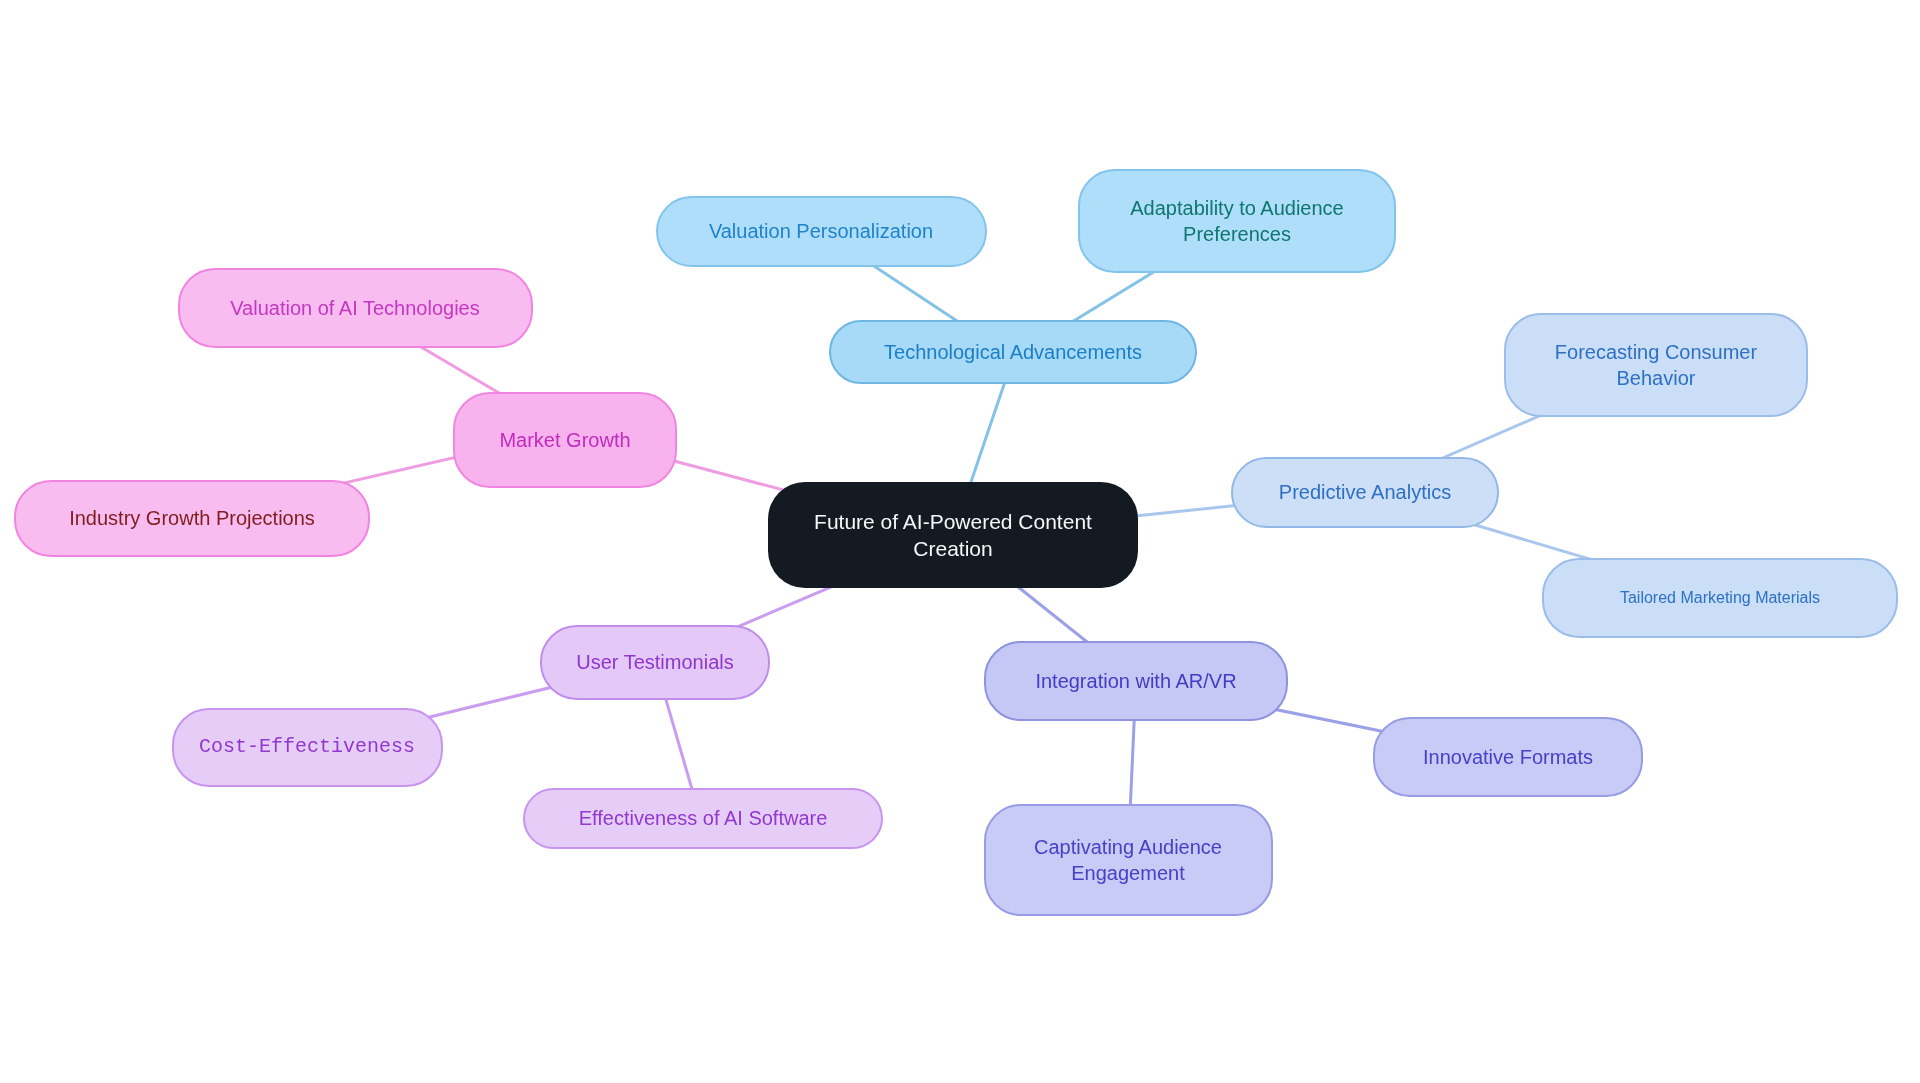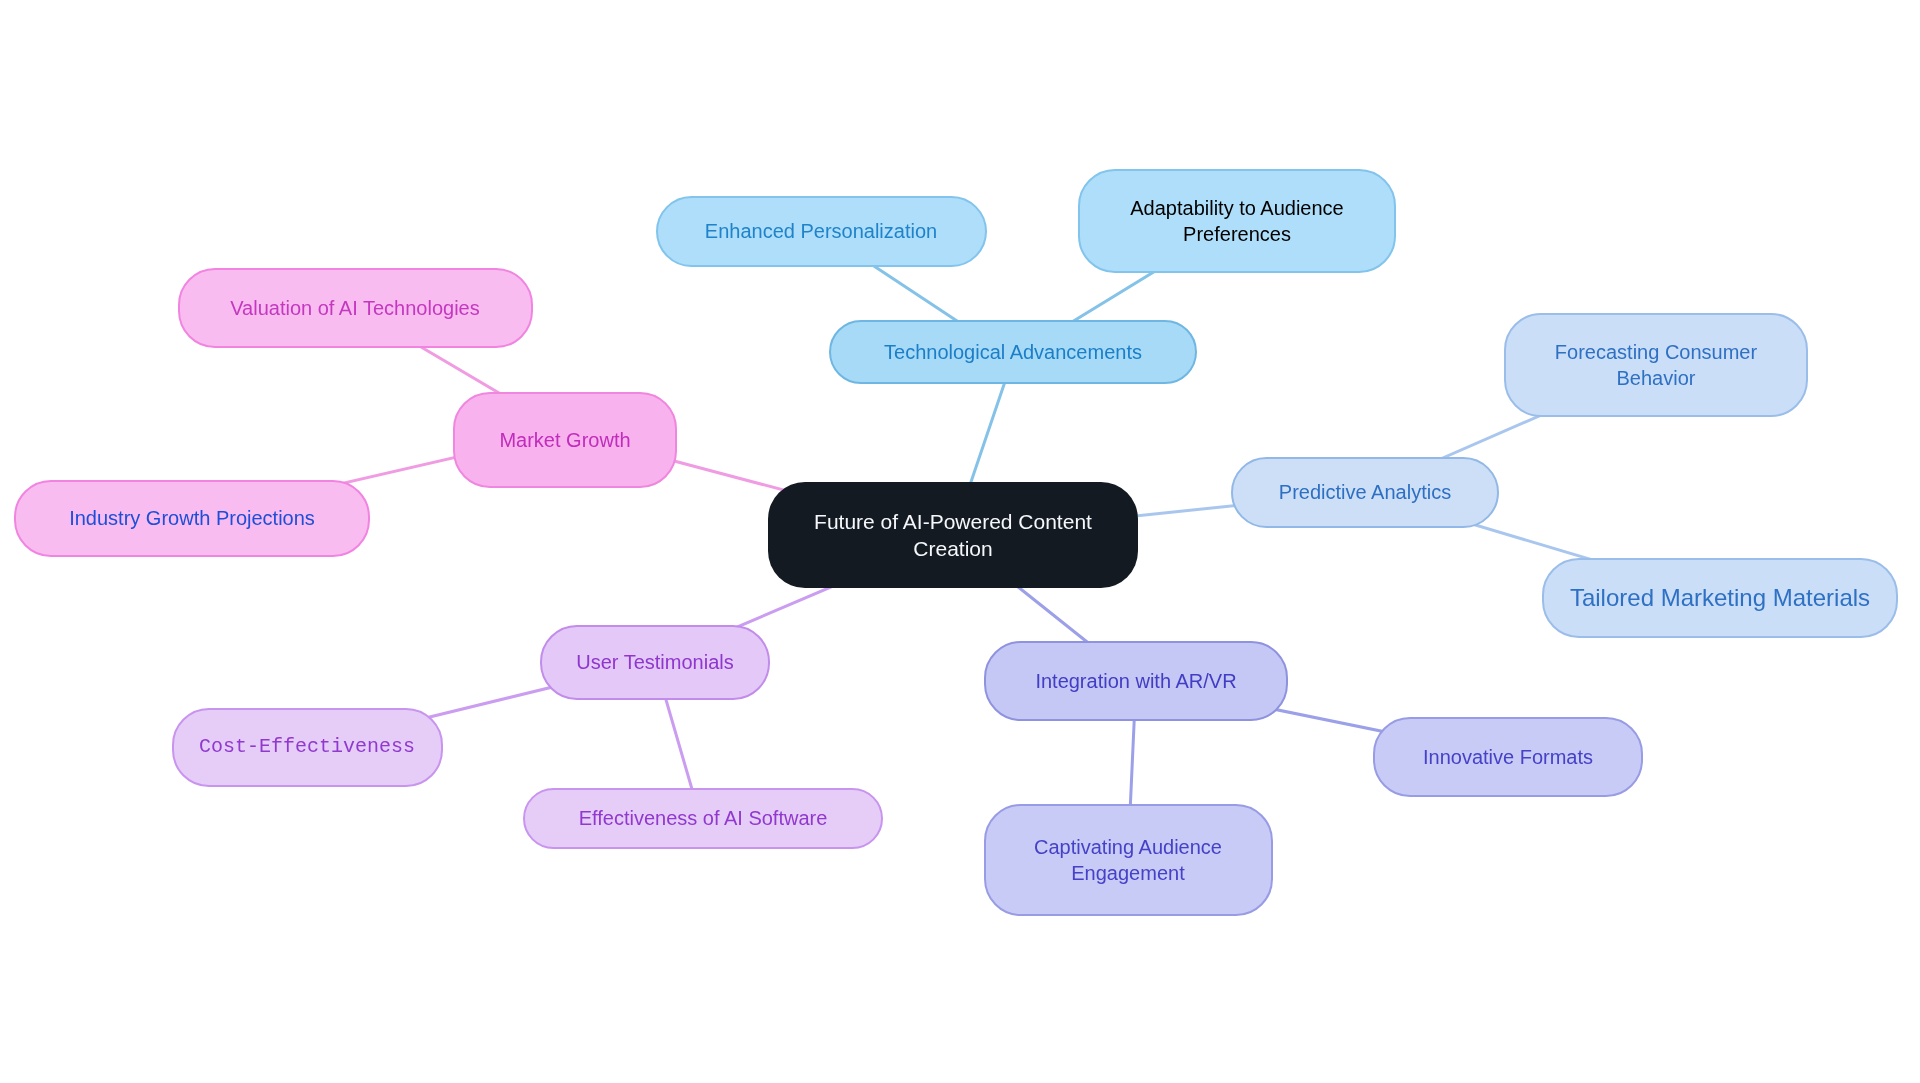--- a/index.html
+++ b/index.html
@@ -62,27 +62,27 @@
       <line x1="953" y1="535" x2="655" y2="662" stroke="#cb9df0" stroke-width="3" stroke-linecap="round"></line>
       <line x1="655" y1="662" x2="307" y2="747" stroke="#cb9df0" stroke-width="3" stroke-linecap="round"></line>
       <line x1="655" y1="662" x2="703" y2="827" stroke="#cb9df0" stroke-width="3" stroke-linecap="round"></line>
       <line x1="953" y1="535" x2="1136" y2="681" stroke="#9ba0e8" stroke-width="3" stroke-linecap="round"></line>
       <line x1="1136" y1="681" x2="1508" y2="757" stroke="#9ba0e8" stroke-width="3" stroke-linecap="round"></line>
       <line x1="1136" y1="681" x2="1128" y2="857" stroke="#9ba0e8" stroke-width="3" stroke-linecap="round"></line>
     </svg>
 
 <div class="node root" style="left: 768px; top: 482px; width: 370px; height: 106px; background: rgb(19, 26, 34); border-color: rgb(19, 26, 34); color: rgb(245, 247, 250); font-size: 21px; text-align: center;">Future of AI-Powered Content Creation</div>
     <div class="node" style="left: 829px; top: 320px; width: 368px; height: 64px; background: rgb(167, 218, 247); border-color: rgb(111, 182, 226); color: rgb(27, 126, 199); font-size: 20px;">Technological Advancements</div>
-    <div class="node" style="left: 655.5px; top: 195.5px; width: 331px; height: 71px; background: rgb(174, 222, 249); border-color: rgb(130, 196, 236); color: rgb(30, 131, 203); font-size: 20px;">Enhanced Personalization</div>
-    <div class="node" style="left: 1078px; top: 169px; width: 318px; height: 104px; background: rgb(174, 222, 249); border-color: rgb(130, 196, 236); color: #000000; font-size: 20px;">Adaptability to Audience Preferences</div>
+    <div class="node" style="left: 655.5px; top: 195.5px; width: 331px; height: 71px; background: rgb(174, 222, 249); border-color: rgb(130, 196, 236); color: rgb(30, 131, 203); font-size: 20px;">Valuation Personalization</div>
+    <div class="node" style="left: 1078px; top: 169px; width: 318px; height: 104px; background: rgb(174, 222, 249); border-color: rgb(130, 196, 236); color: #0f766e; font-size: 20px;">Adaptability to Audience Preferences</div>
     <div class="node" style="left: 1231px; top: 456.5px; width: 268px; height: 71px; background: rgb(204, 223, 247); border-color: rgb(146, 184, 231); color: rgb(46, 111, 194); font-size: 20px;">Predictive Analytics</div>
     <div class="node" style="left: 1504px; top: 313px; width: 304px; height: 104px; background: rgb(202, 222, 247); border-color: rgb(155, 189, 234); color: rgb(46, 112, 195); font-size: 20px;">Forecasting Consumer Behavior</div>
-    <div class="node" style="left: 1542px; top: 558px; width: 356px; height: 80px; background: rgb(202, 222, 247); border-color: rgb(155, 189, 234); color: rgb(46, 112, 195); font-size: 24px;">Tailored Marketing Materials</div>
+    <div class="node" style="left: 1542px; top: 558px; width: 356px; height: 80px; background: rgb(202, 222, 247); border-color: rgb(155, 189, 234); color: rgb(46, 112, 195); font-size: 16px;">Tailored Marketing Materials</div>
     <div class="node" style="left: 453px; top: 392px; width: 224px; height: 96px; background: rgb(248, 179, 238); border-color: rgb(239, 134, 223); color: rgb(192, 44, 187); font-size: 20px;">Market Growth</div>
     <div class="node" style="left: 177.5px; top: 268px; width: 355px; height: 80px; background: rgb(249, 188, 240); border-color: rgb(241, 132, 225); color: rgb(196, 56, 192); font-size: 20px;">Valuation of AI Technologies</div>
-    <div class="node" style="left: 14px; top: 479.5px; width: 356px; height: 77px; background: rgb(249, 188, 240); border-color: rgb(241, 132, 225); color: #1d4ed8; font-size: 20px;">Industry Growth Projections</div>
+    <div class="node" style="left: 14px; top: 479.5px; width: 356px; height: 77px; background: rgb(249, 188, 240); border-color: rgb(241, 132, 225); color: #7f1d1d; font-size: 20px;">Industry Growth Projections</div>
     <div class="node" style="left: 540px; top: 624.5px; width: 230px; height: 75px; background: rgb(228, 201, 248); border-color: rgb(194, 140, 235); color: rgb(143, 54, 205); font-size: 20px;">User Testimonials</div>
     <div class="node" style="left: 171.5px; top: 707.5px; width: 271px; height: 79px; background: rgb(230, 205, 248); border-color: rgb(201, 148, 238); color: rgb(145, 56, 206); font-size: 20px; font-family: Liberation Mono, monospace;">Cost-Effectiveness</div>
     <div class="node" style="left: 523px; top: 787.5px; width: 360px; height: 61px; background: rgb(230, 205, 248); border-color: rgb(201, 148, 238); color: rgb(145, 56, 206); font-size: 20px;">Effectiveness of AI Software</div>
     <div class="node" style="left: 984px; top: 641px; width: 304px; height: 80px; background: rgb(197, 200, 244); border-color: rgb(142, 146, 223); color: rgb(65, 61, 197); font-size: 20px;">Integration with AR/VR</div>
     <div class="node" style="left: 1373px; top: 717px; width: 270px; height: 80px; background: rgb(200, 203, 245); border-color: rgb(152, 156, 228); color: rgb(69, 65, 200); font-size: 20px;">Innovative Formats</div>
     <div class="node" style="left: 983.5px; top: 804px; width: 289px; height: 112px; background: rgb(200, 203, 245); border-color: rgb(152, 156, 228); color: rgb(69, 65, 200); font-size: 20px;">Captivating Audience Engagement</div>
   </div>
 
 </body></html>

